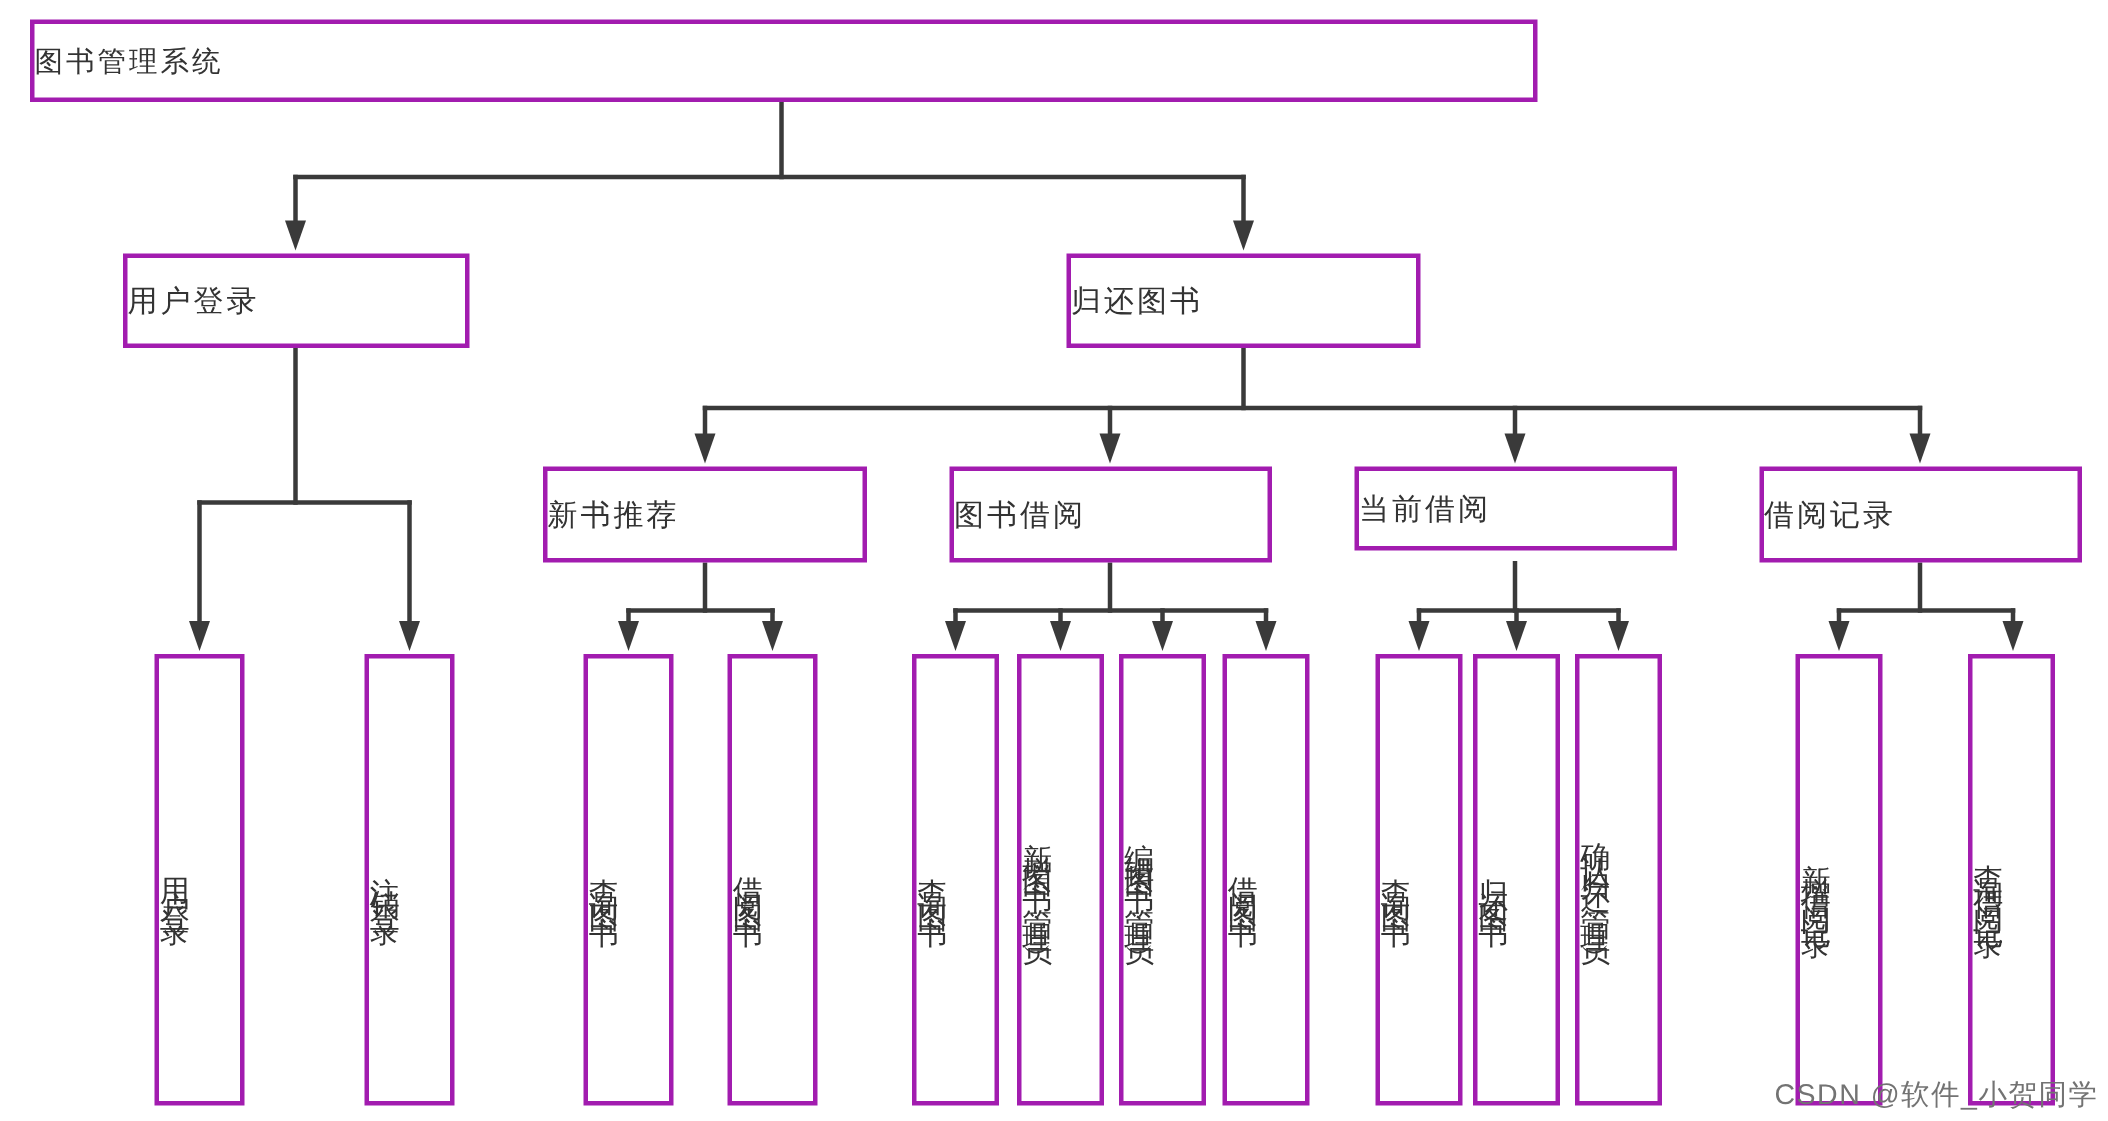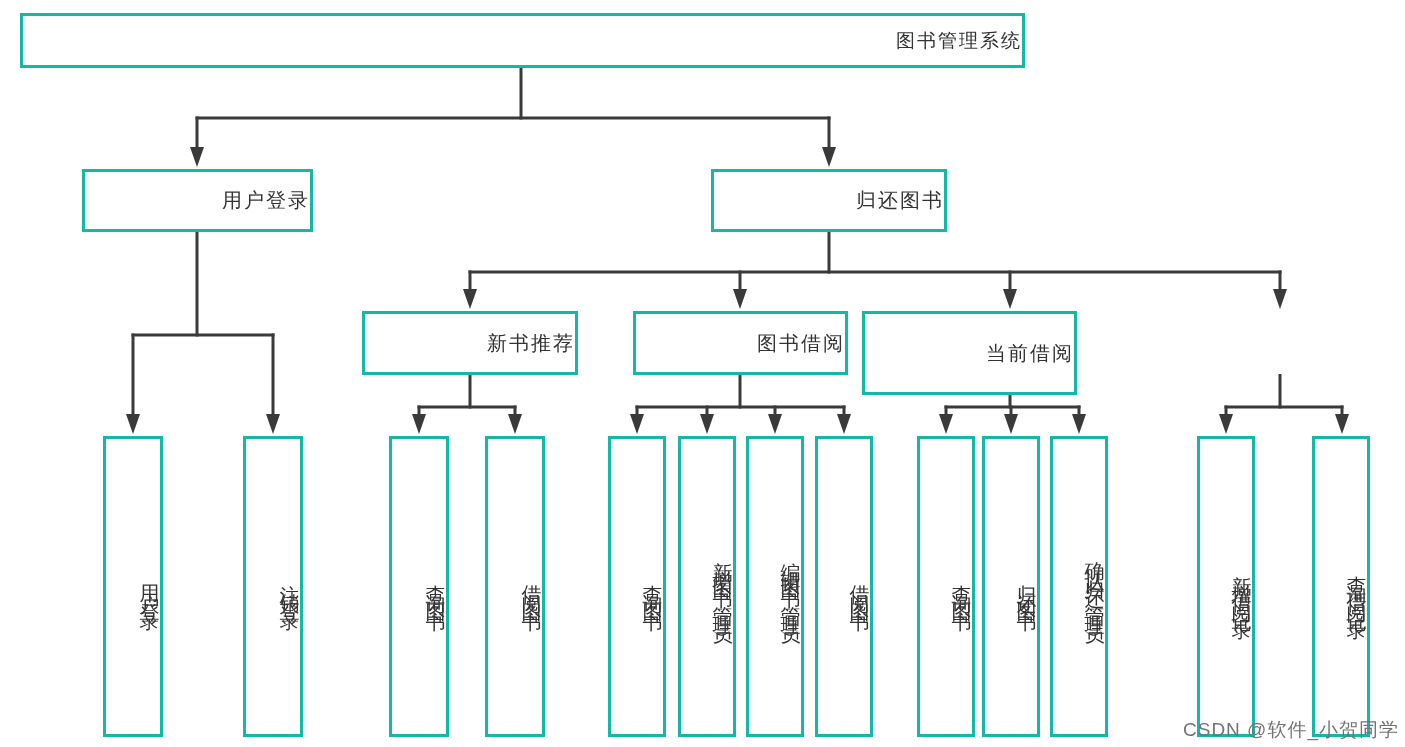--- a/index.html
+++ b/index.html
@@ -1,22 +1,22 @@
 <!DOCTYPE html>
 <html><head>
 <meta charset="utf-8">
 <style>
   html,body{margin:0;padding:0;background:#ffffff;}
   body{width:1405px;height:747px;font-family:"Liberation Sans", sans-serif;}
   .canvas{position:relative;width:1405px;height:747px;background:#ffffff;overflow:hidden;}
   .connectors{position:absolute;left:0;top:0;z-index:1;}
   .connectors line{stroke:#3a3a3a;stroke-width:3;}
   .connectors polygon{fill:#3a3a3a;stroke:none;}
-  .node{position:absolute;box-sizing:border-box;border:3px solid #14b8a6;background:#ffffff;
-        display:flex;align-items:center;justify-content:flex-end;z-index:2;color:#333333;}
+  .node{position:absolute;box-sizing:border-box;border:3px solid #a21caf;background:#ffffff;
+        display:flex;align-items:center;justify-content:flex-start;z-index:2;color:#333333;}
   .h-label{font-size:19px;letter-spacing:2px;white-space:nowrap;color:#333333;}
   .v-label{writing-mode:vertical-rl;text-orientation:mixed;font-size:20px;letter-spacing:9px;
            line-height:1;color:#333333;}
   .watermark{position:absolute;left:1183px;top:717px;z-index:3;font-size:19px;
              letter-spacing:1px;color:#737373;white-space:nowrap;}
 </style>
 </head>
 <body>
 
 <div class="canvas">
@@ -107,22 +107,25 @@
   <div class="node" style="left:711px;top:169px;width:236px;height:63px">
     <span class="h-label" style="font-size:20px">归还图书</span>
   </div>
 
   <div class="node" style="left:362px;top:311px;width:216px;height:64px">
     <span class="h-label" style="font-size:20px">新书推荐</span>
   </div>
   <div class="node" style="left:633px;top:311px;width:215px;height:64px">
     <span class="h-label" style="font-size:20px">图书借阅</span>
   </div>
-  <div class="node" style="left:862px;top:311px;width:215px;height:84px">
+  <div class="node" style="left:903px;top:311px;width:215px;height:56px">
     <span class="h-label" style="font-size:20px">当前借阅</span>
+  </div>
+  <div class="node" style="left:1173px;top:311px;width:215px;height:64px">
+    <span class="h-label" style="font-size:20px">借阅记录</span>
   </div>
 
   <div class="node" style="left:103px;top:436px;width:60px;height:301px">
     <span class="v-label">用户登录</span>
   </div>
   <div class="node" style="left:243px;top:436px;width:60px;height:301px">
     <span class="v-label">注销登录</span>
   </div>
   <div class="node" style="left:389px;top:436px;width:60px;height:301px">
     <span class="v-label">查询图书</span>

